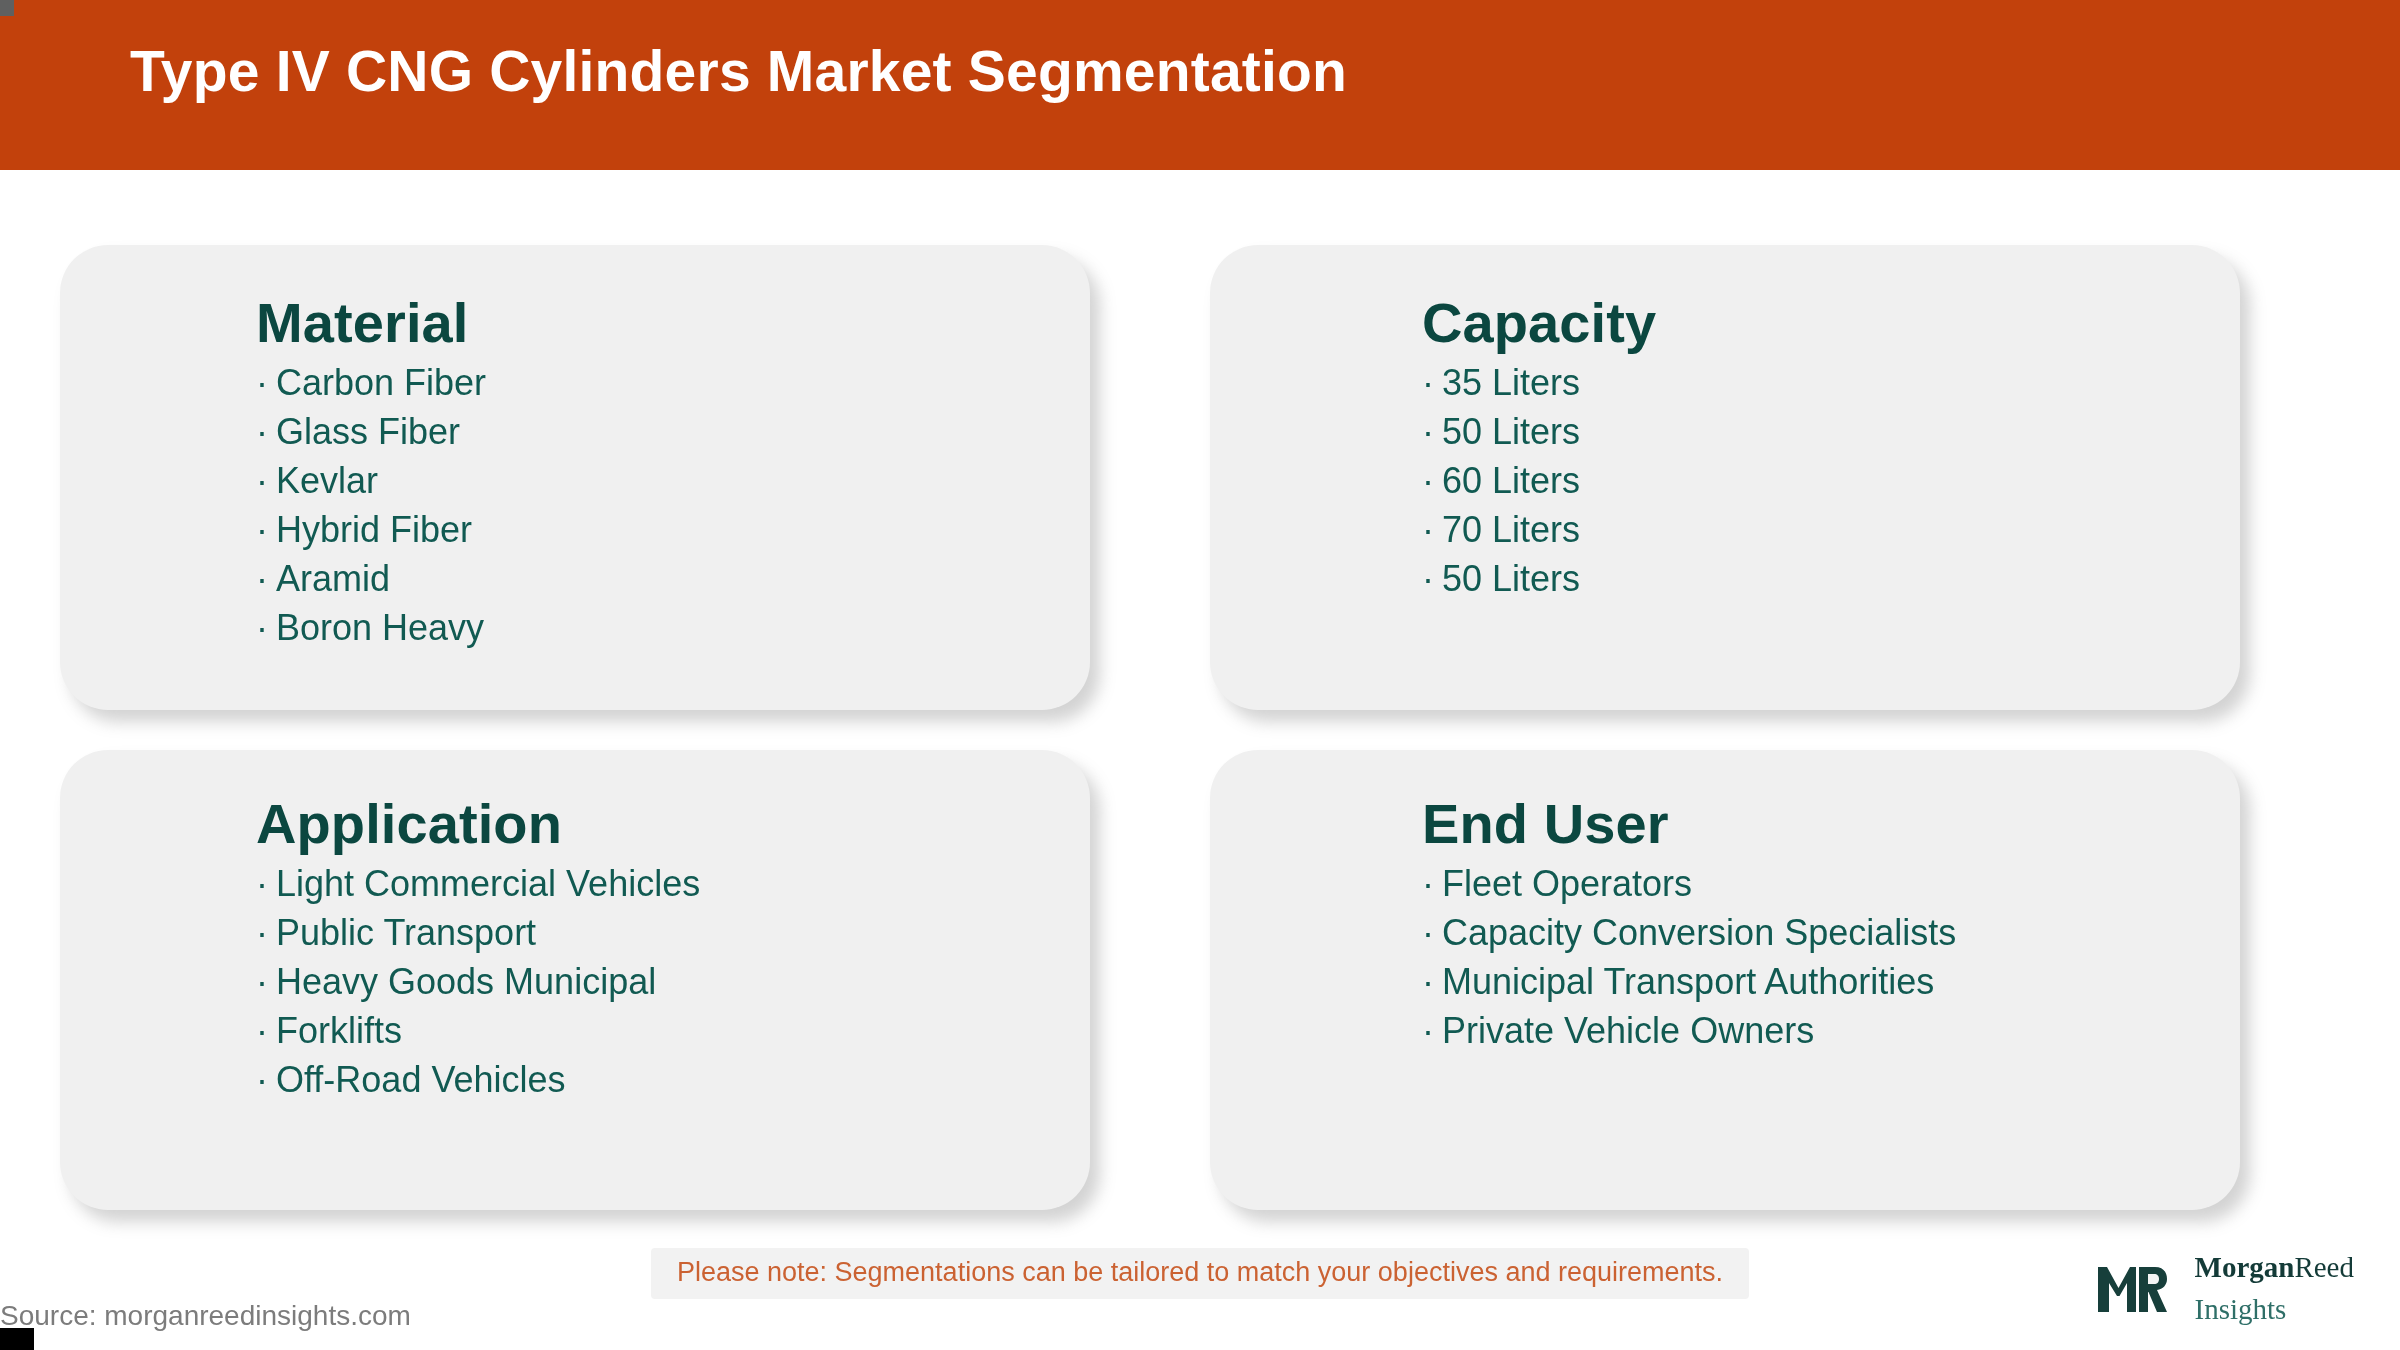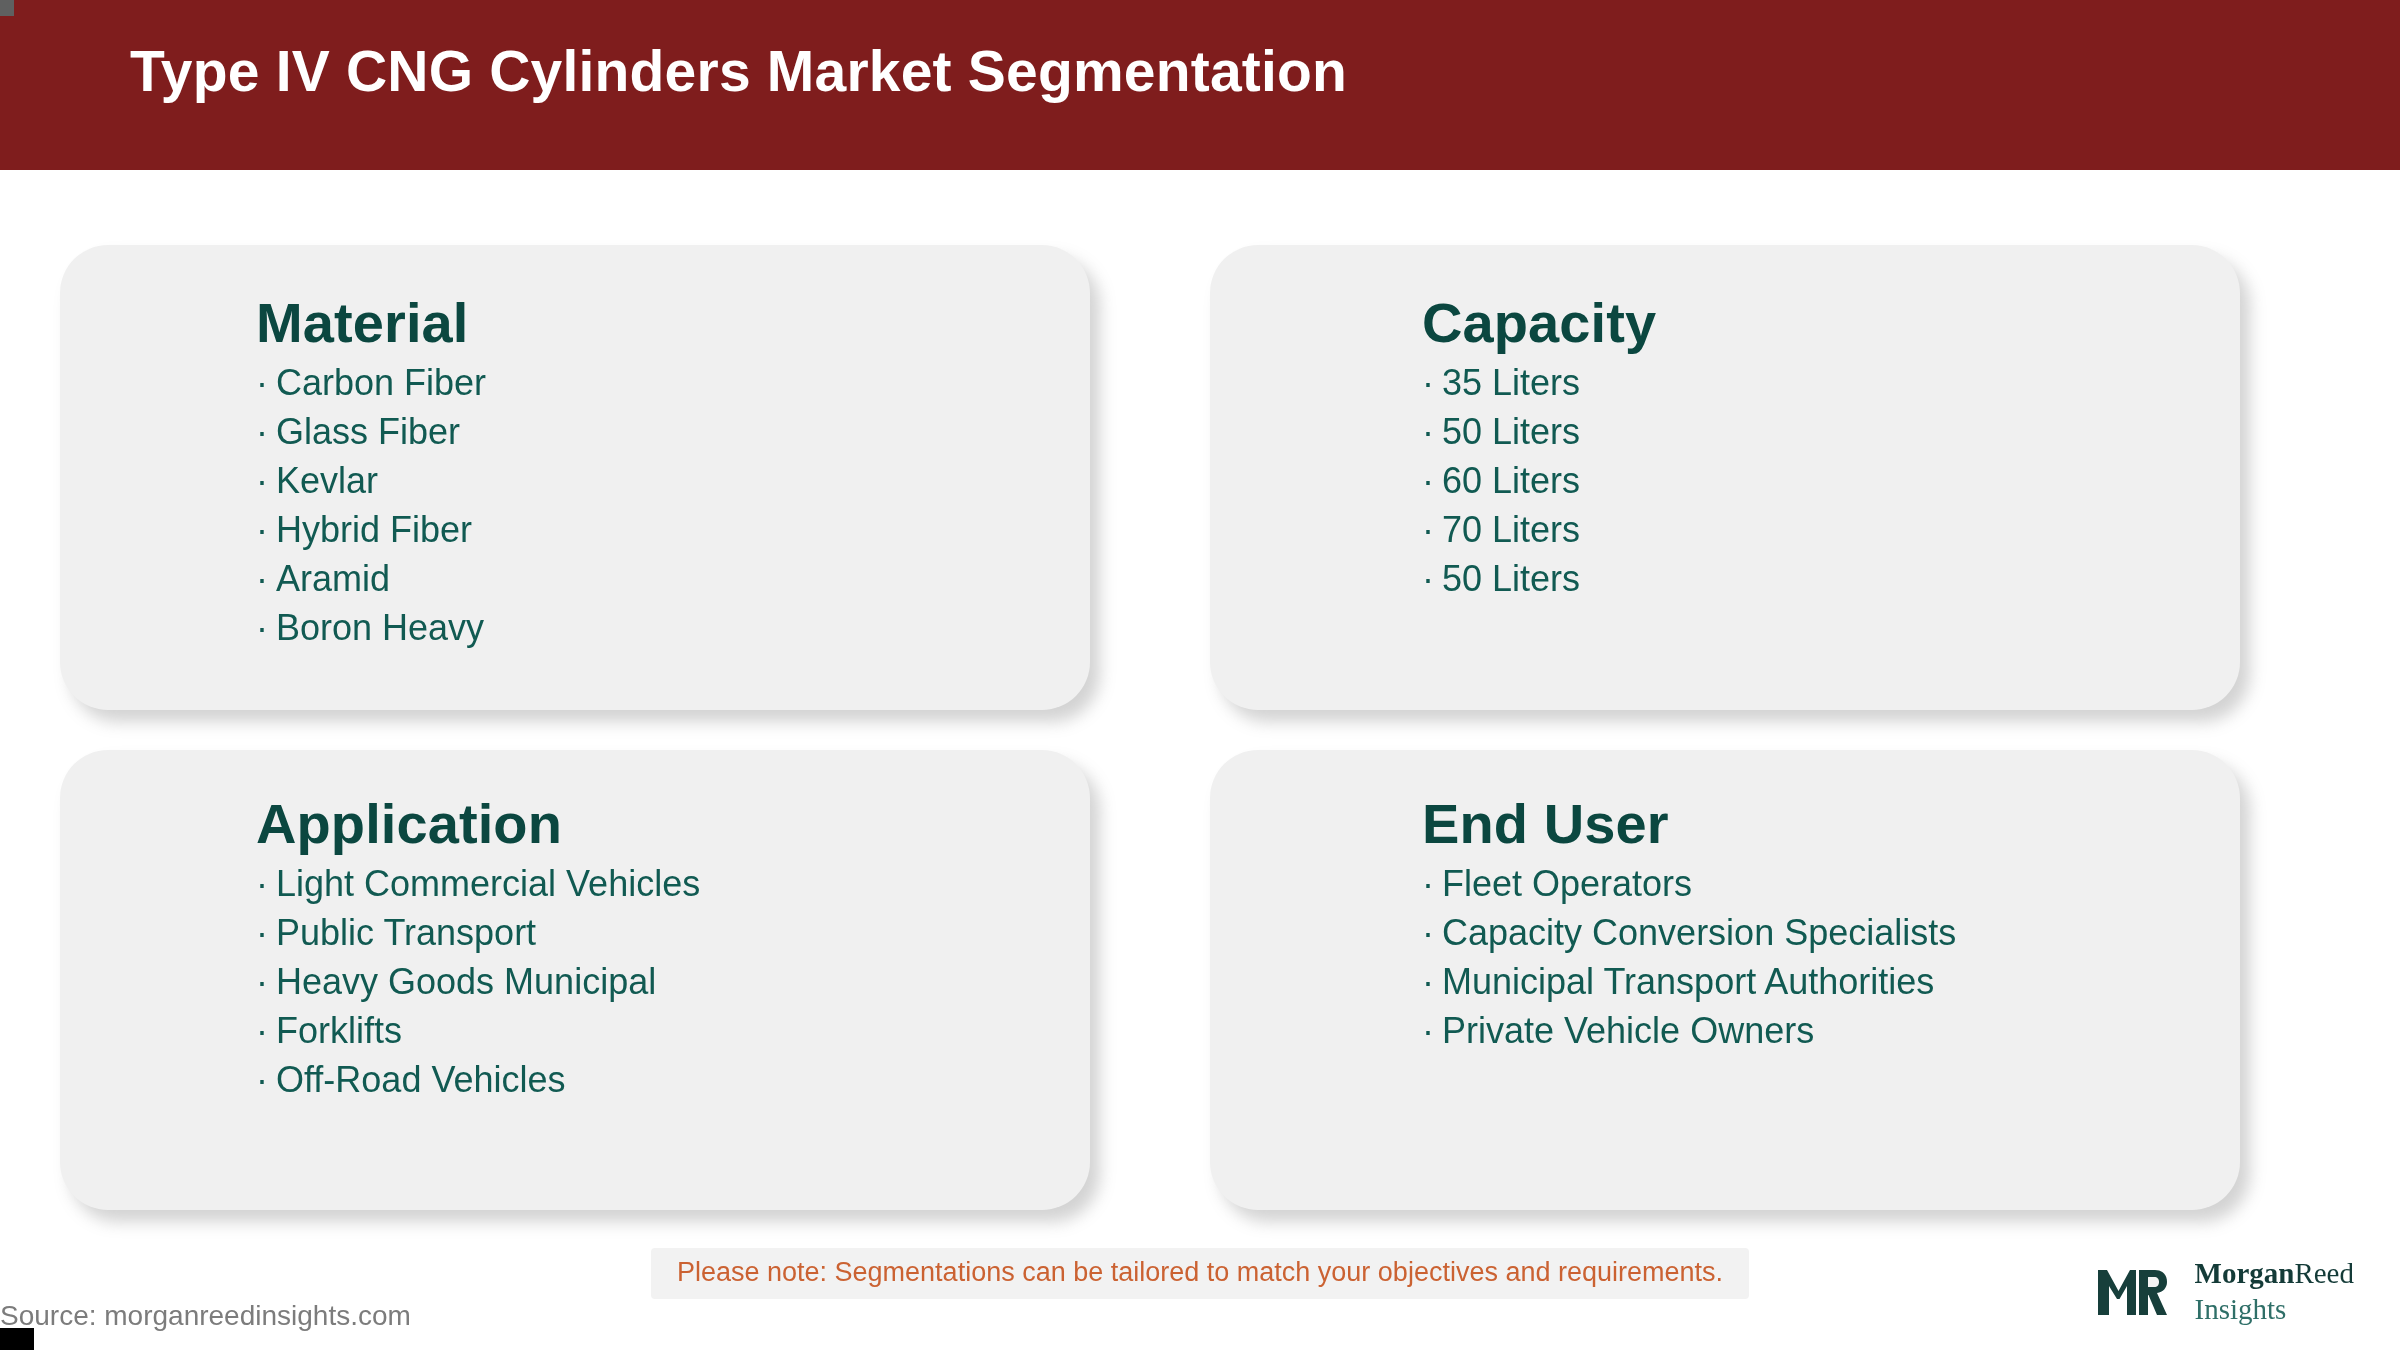--- a/index.html
+++ b/index.html
@@ -15,21 +15,21 @@
     position: relative;
   }
 
   
   .header {
     position: absolute;
     left: 0;
     top: 0;
     width: 2400px;
     height: 170px;
-    background: #7f1d1d;
+    background: #c2410c;
     box-sizing: border-box;
   }
   .header-title {
     position: absolute;
     left: 130px;
     top: 38px;
     font-size: 57px;
     font-weight: bold;
     color: #ffffff;
     letter-spacing: 0.2px;
@@ -163,21 +163,21 @@
     color: #143b38;
     white-space: nowrap;
   }
   .logo-line1 .bold {
     font-weight: bold;
   }
   .logo-line2 {
     font-family: "Liberation Serif", serif;
     font-size: 29px;
     color: #2f6f68;
-    margin-top: 7px;
+    margin-top: 13px;
   }
 </style>
 </head>
 <body>
 
 <div class="header">
   <div class="corner-notch"></div>
   <div class="header-title">Type IV CNG Cylinders Market Segmentation</div>
 </div>
 

